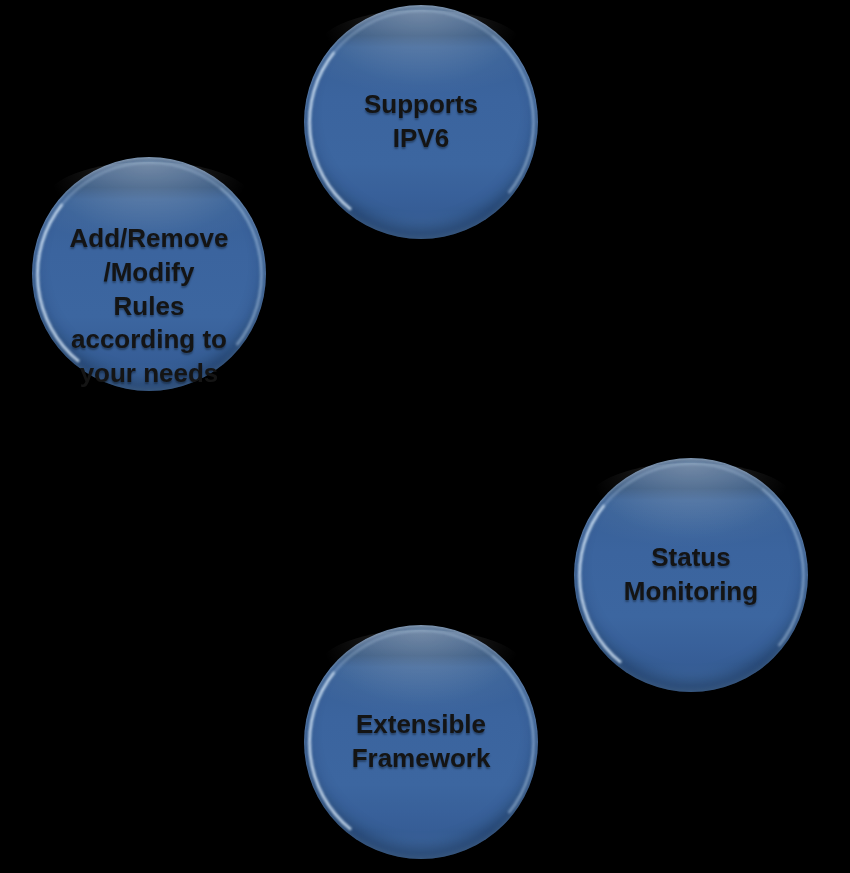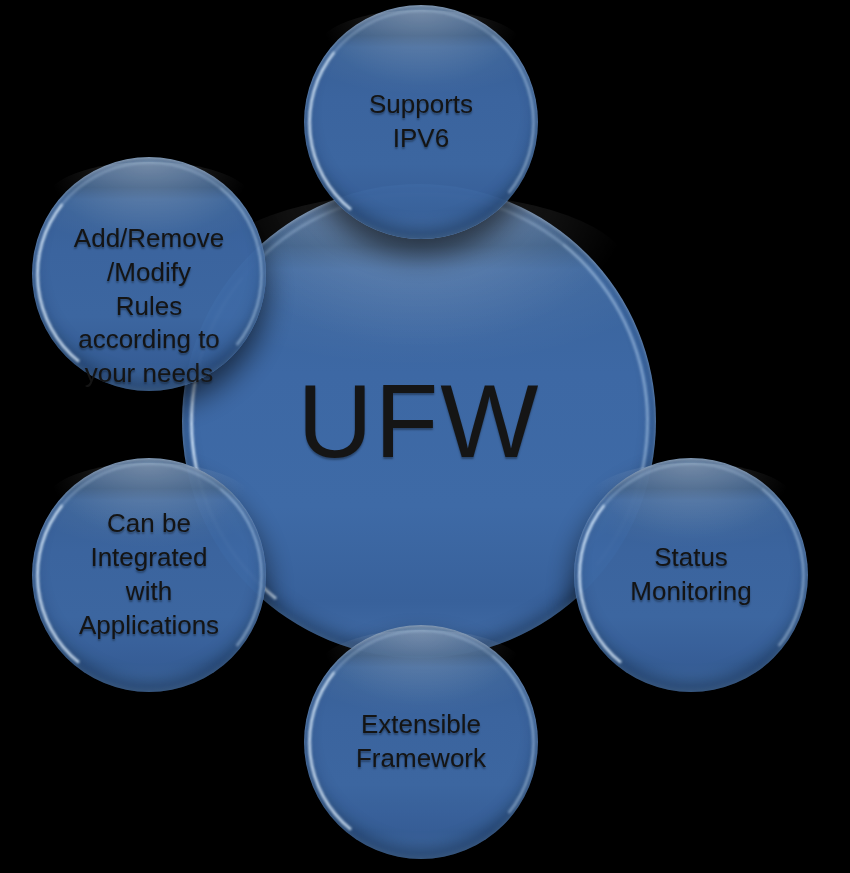--- a/index.html
+++ b/index.html
@@ -64,21 +64,21 @@
     height: 32%;
     border-radius: 50%;
     background: radial-gradient(ellipse at 50% 0%, rgba(255,255,255,0.17), rgba(255,255,255,0) 72%);
   }
 
   .label {
     position: relative;
     z-index: 2;
     font-size: 26px;
     line-height: 1.3;
-    font-weight: 400;
+    font-weight: 700;
     color: #151515;
     white-space: pre-line;
     text-shadow: 0 2px 2px rgba(0,0,0,0.35);
   }
   .center-label {
     font-size: 104px;
     line-height: 1;
     letter-spacing: 2px;
   }
 
@@ -101,46 +101,37 @@
   .pos-top-right    { left: 574px; top: 157px; }
   .pos-bottom-left  { left: 32px;  top: 458px; }
   .pos-bottom-right { left: 574px; top: 458px; align-items: center; }
   .pos-bottom       { left: 304px; top: 625px; }
 </style>
 </head>
 <body>
 
 <div class="stage">
 
-  <div class="bubble center">
-    <span class="label center-label">UFW</span>
-  </div>
 
   <div class="bubble sat pos-top">
     <span class="label">Supports
 IPV6</span>
   </div>
 
 
   <div class="bubble sat pos-bottom-right">
     <span class="label">Status
 Monitoring</span>
   </div>
 
   <div class="bubble sat pos-bottom">
     <span class="label">Extensible
 Framework</span>
   </div>
 
-  <div class="bubble sat pos-bottom-left">
-    <span class="label">Can be
-Integrated
-with
-Applications</span>
-  </div>
 
   <div class="bubble sat pos-top-left">
     <span class="label">Add/Remove
 /Modify
 Rules
 according to
 your needs</span>
   </div>
 
 </div>

